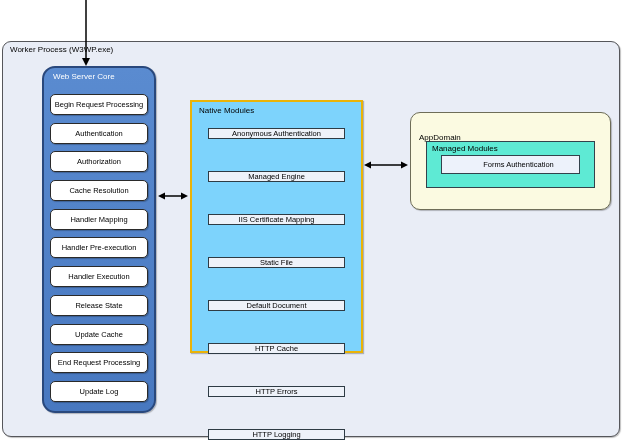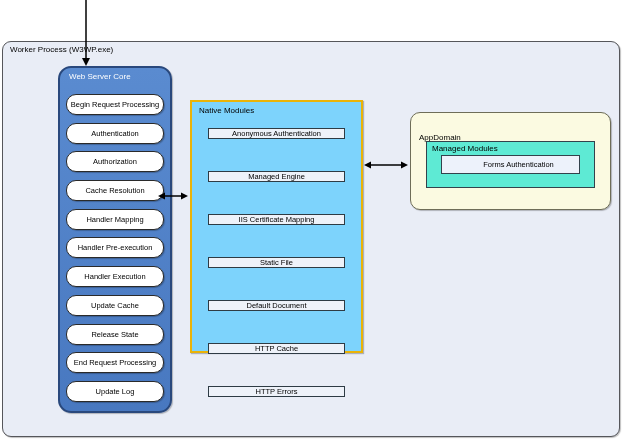--- a/index.html
+++ b/index.html
@@ -19,36 +19,36 @@
     position: absolute; left: 2px; top: 41px; width: 618px; height: 396px;
     background: #E9EDF6;
     border: 1px solid #55565A;
     border-radius: 9px;
     box-shadow: 1px 1px 1px rgba(0,0,0,0.25);
   }
   .worker-process .box-label { left: 7px; top: 3px; }
 
   
   .web-server-core {
-    position: absolute; left: 58px; top: 66px; width: 114px; height: 347px;
+    position: absolute; left: 42px; top: 66px; width: 114px; height: 347px;
     background: linear-gradient(180deg, #5A8BD0 0%, #4878C0 100%);
     border: 2px solid #29487C;
     border-radius: 13px;
     box-shadow: 1px 1px 1px rgba(0,0,0,0.25);
   }
   .web-server-core .box-label { left: 9px; top: 4px; color: #ffffff; }
   .stage-list {
     position: absolute; left: 6px; right: 6px; top: 26px; bottom: 9px;
     display: flex; flex-direction: column; justify-content: space-between;
   }
   .stage {
     height: 21px;
     background: #ffffff;
     border: 1px solid #2A2A2A;
-    border-radius: 10px;
+    border-radius: 5px;
     display: flex; align-items: center; justify-content: center;
     font-size: 7.5px;
     box-shadow: 1px 1px 1px rgba(0,0,0,0.25);
   }
 
   
   .native-modules {
     position: absolute; left: 190px; top: 100px; width: 173px; height: 253px;
     background: #7dd3fc;
     border: 2px solid #eab308;
@@ -110,37 +110,38 @@
   <div class="web-server-core">
     <div class="box-label">Web Server Core</div>
     <div class="stage-list">
       <div class="stage">Begin Request Processing</div>
       <div class="stage">Authentication</div>
       <div class="stage">Authorization</div>
       <div class="stage">Cache Resolution</div>
       <div class="stage">Handler Mapping</div>
       <div class="stage">Handler Pre-execution</div>
       <div class="stage">Handler Execution</div>
+      <div class="stage">Release State</div>
       <div class="stage">Update Cache</div>
-      <div class="stage">Release State</div>
       <div class="stage">End Request Processing</div>
       <div class="stage">Update Log</div>
     </div>
   </div>
 
   <div class="native-modules">
     <div class="box-label">Native Modules</div>
     <div class="module-list">
       <div class="module">Anonymous Authentication</div>
       <div class="module">Managed Engine</div>
       <div class="module">IIS Certificate Mapping</div>
       <div class="module">Static File</div>
       <div class="module">Default Document</div>
       <div class="module">HTTP Cache</div>
       <div class="module">HTTP Errors</div>
+      <div class="module">HTTP Logging</div>
     </div>
   </div>
 
   <div class="appdomain">
     <div class="box-label">AppDomain</div>
     <div class="managed-modules">
       <div class="box-label">Managed Modules</div>
       <div class="managed-module">Forms Authentication</div>
     </div>
   </div>

